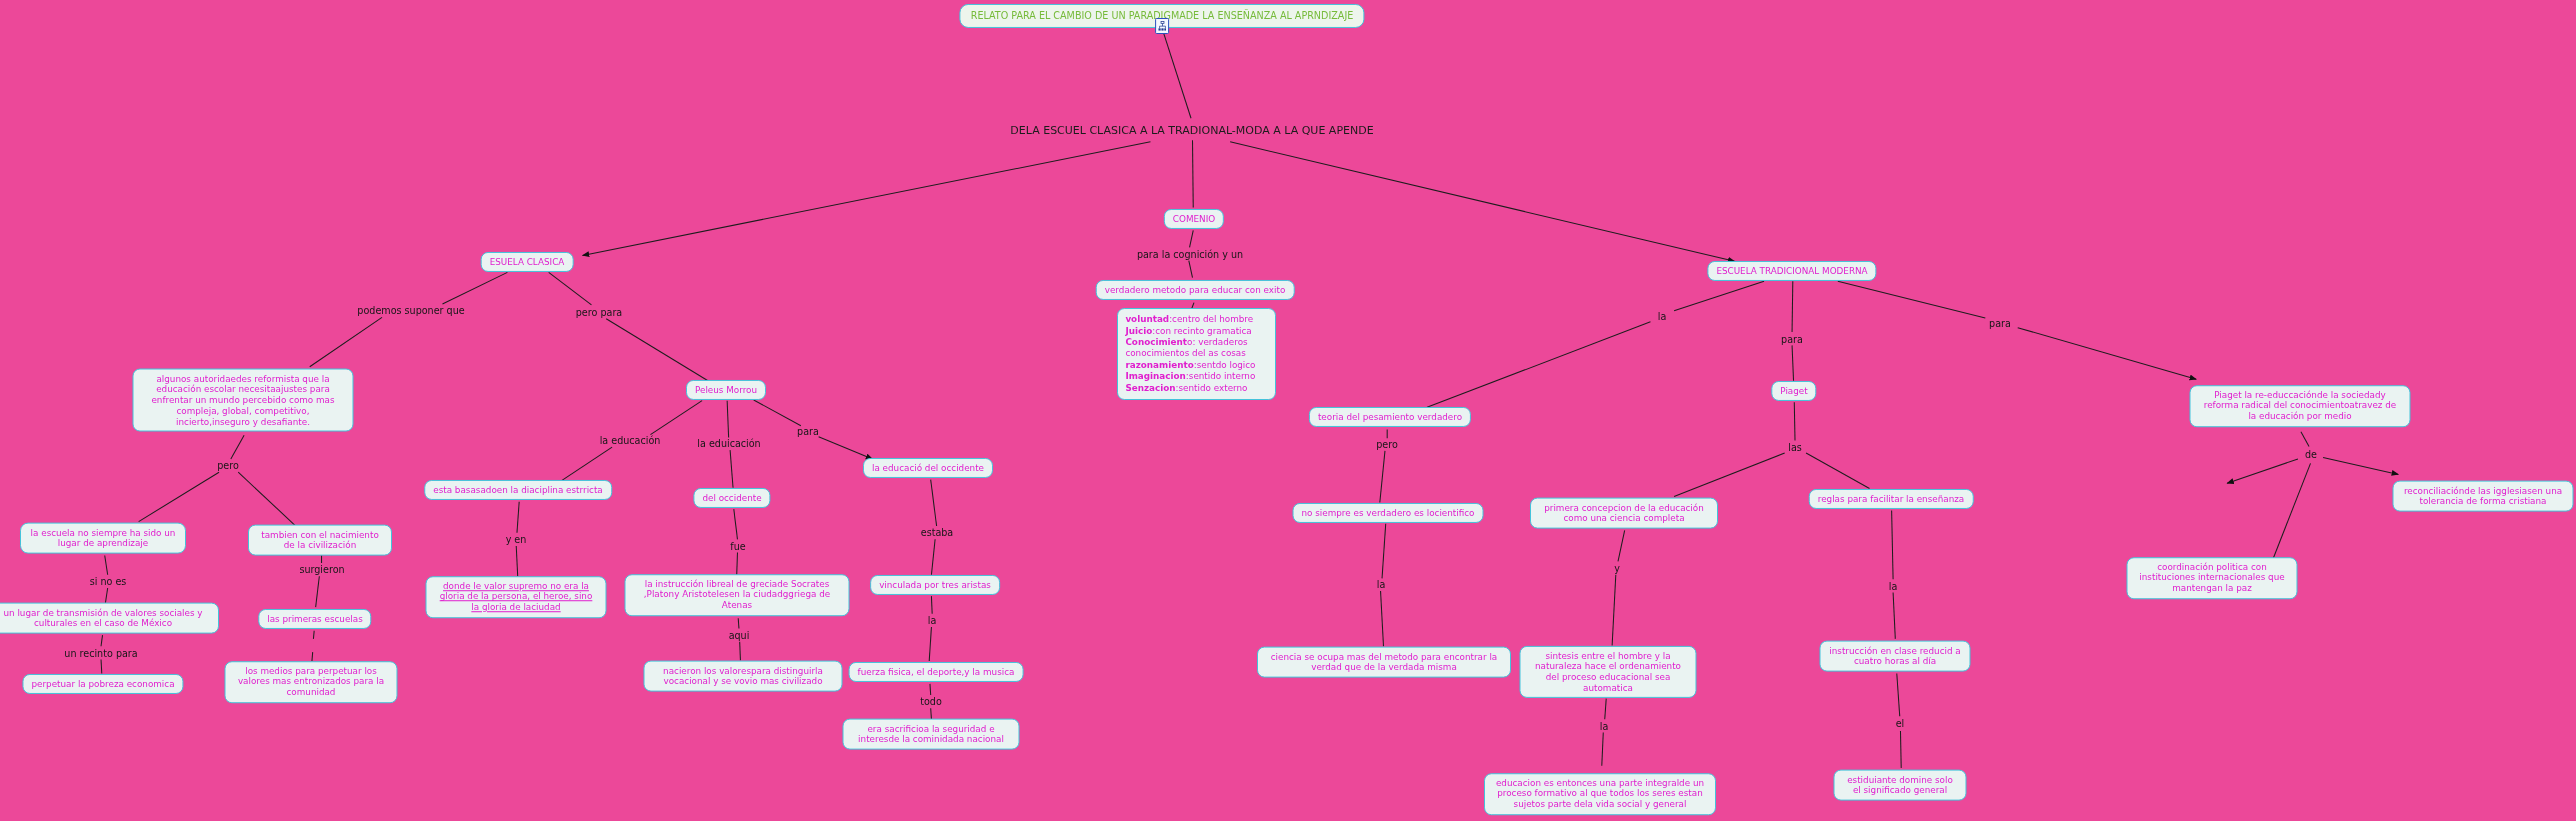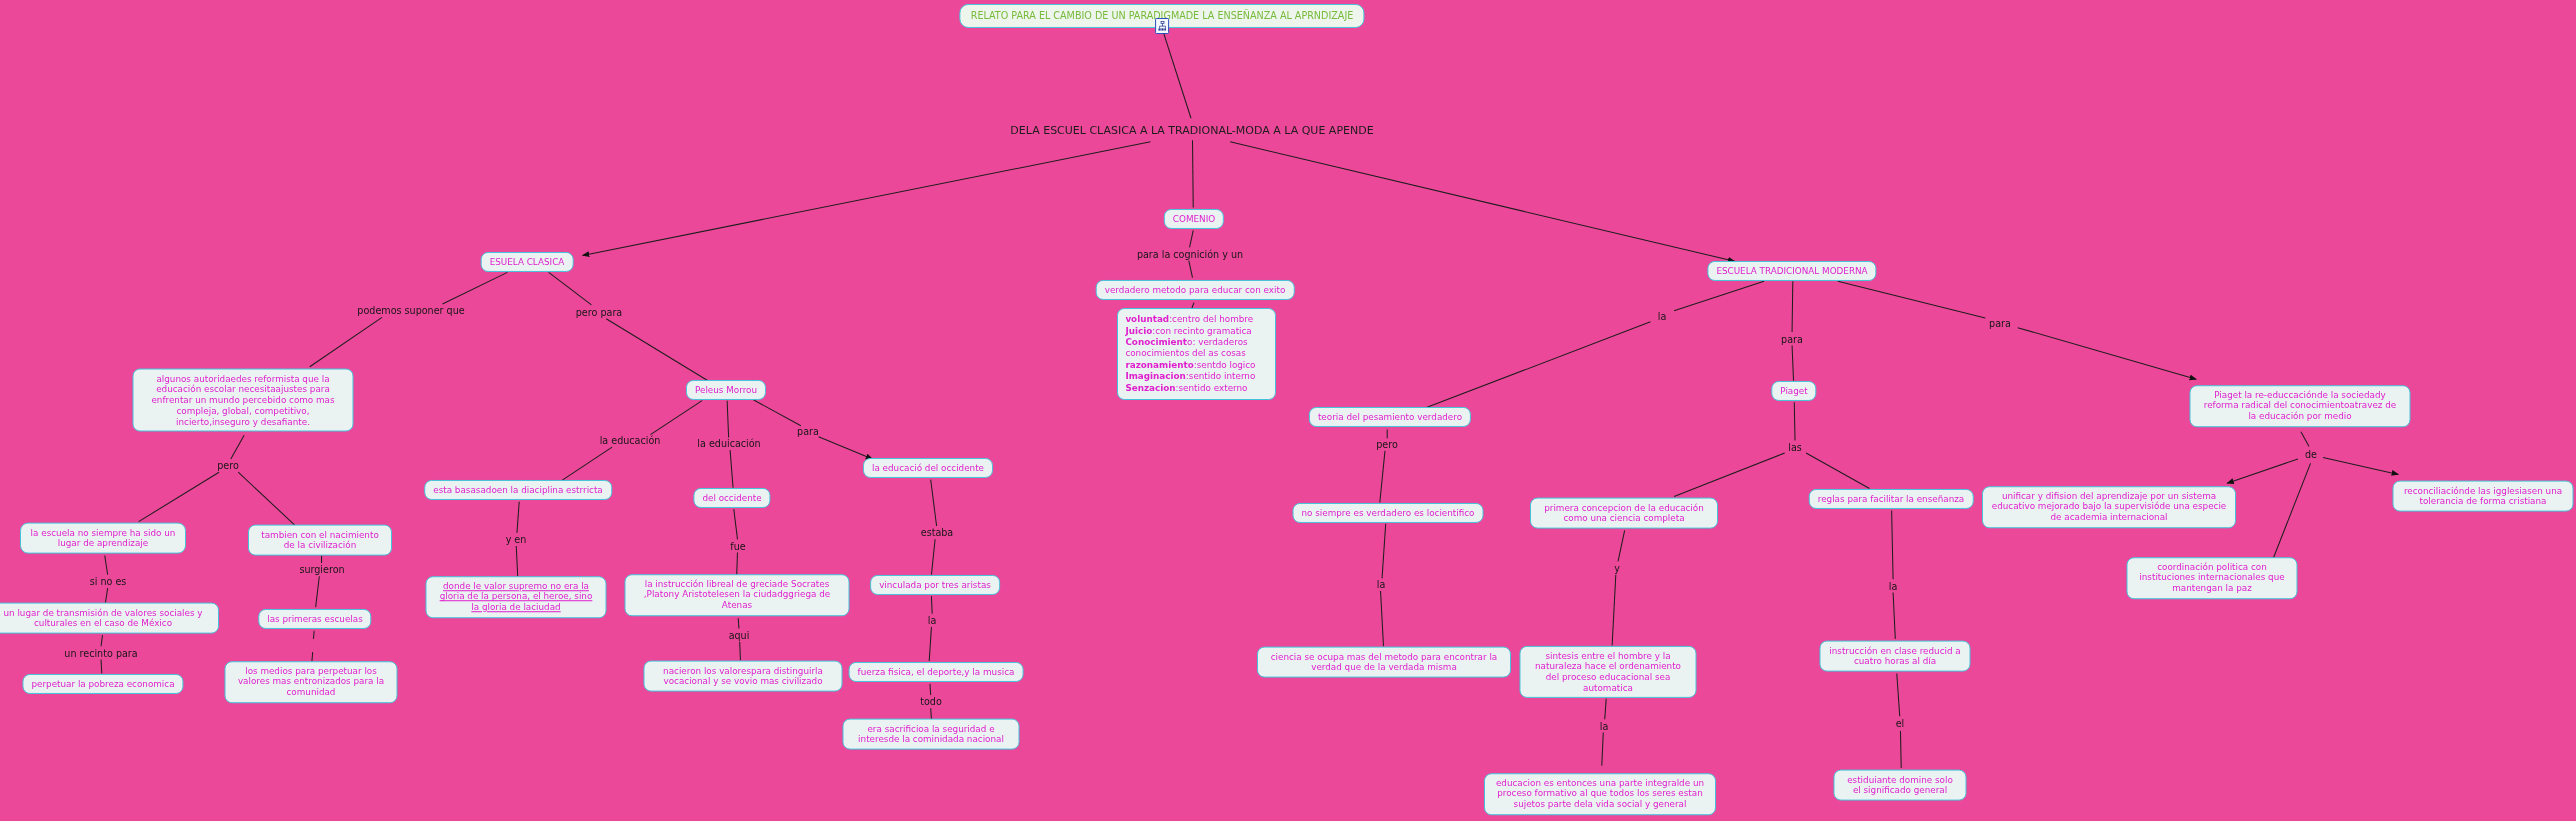--- a/index.html
+++ b/index.html
@@ -196,18 +196,17 @@
   <div class="node" style="left:1600px;top:794px;width:232px;">educacion es entonces una parte integralde un proceso formativo al que todos los seres estan sujetos parte dela vida social y general</div>
 
   <div class="node nowrap" style="left:1891px;top:499px;">reglas para facilitar la enseñanza</div>
   <div class="link-label" style="left:1893px;top:586px;">la</div>
   <div class="node" style="left:1895px;top:656px;width:151px;">instrucción en clase reducid a cuatro horas al día</div>
   <div class="link-label" style="left:1900px;top:723px;">el</div>
   <div class="node" style="left:1900px;top:785px;width:133px;">estiduiante domine solo el significado general</div>
 
   <div class="node" style="left:2300px;top:406px;width:221px;">Piaget  la re-educcaciónde la sociedady reforma radical del conocimientoatravez de la educación por medio</div>
   <div class="link-label" style="left:2311px;top:454px;">de</div>
-  <div class="node" style="left:2109px;top:507px;width:254px;">unificar y difision del aprendizaje por un sistema educativo mejorado bajo la supervisióde una especie  de academia internacional</div>
   <div class="node" style="left:2483px;top:496px;width:181px;">reconciliaciónde las igglesiasen una tolerancia de forma cristiana</div>
   <div class="node" style="left:2212px;top:578px;width:171px;">coordinación politica con instituciones internacionales que mantengan la paz</div>
 
 </div>
 
 
 </body></html>

